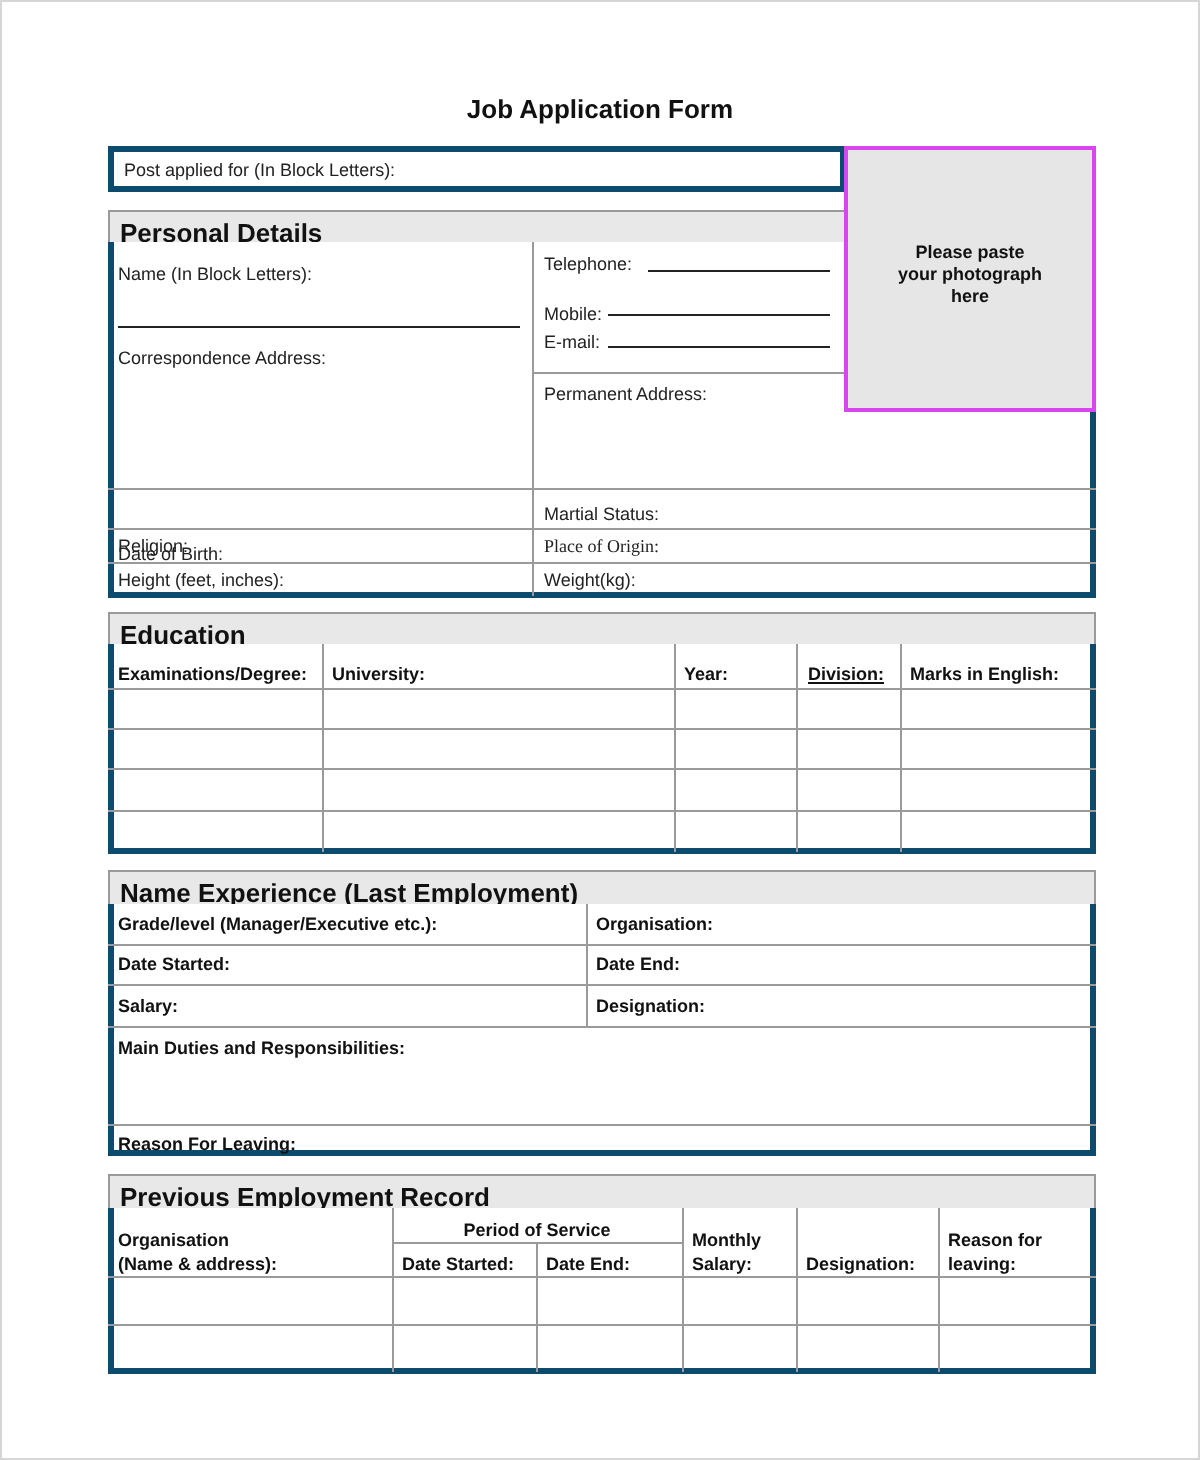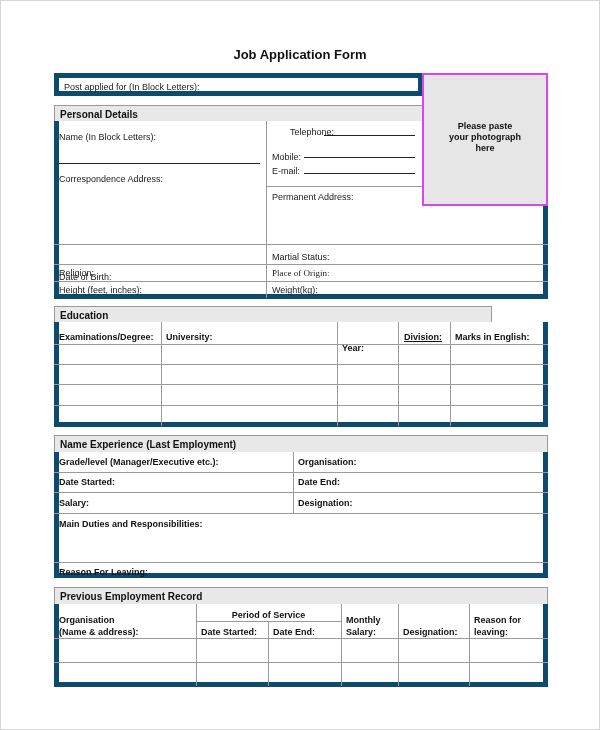--- a/index.html
+++ b/index.html
@@ -9,22 +9,22 @@
   }
   .page-border {
     position: absolute; left: 0; top: 0; width: 598px; height: 728px;
     border: 1px solid #d6d6d6;
   }
   .abs { position: absolute; box-sizing: border-box; }
   .title {
     position: absolute; left: 0; top: 47px; width: 600px; text-align: center;
     font-size: 13px; font-weight: bold; color: #111;
   }
-  .box { border: 5px solid #0c4a6e; background: #fff; }
-  .hdr { background: #e8e8e8; border: 1px solid #9a9a9a; font-weight: bold; font-size: 10px; padding: 3px 0 0 5px; color: #111; }
+  .box { border: 3px solid #0c4a6e; background: #fff; }
+  .hdr { background: #e8e8e8; border: 1px solid #9a9a9a; font-weight: bold; font-size: 13px; padding: 3px 0 0 5px; color: #111; }
   .lbl { position: absolute; font-size: 9px; color: #222; white-space: nowrap; }
   .b { font-weight: bold; color: #111; }
   .hline { position: absolute; height: 0; border-top: 1px solid #9a9a9a; }
   .vline { position: absolute; width: 0; border-left: 1px solid #9a9a9a; }
   .uline { position: absolute; height: 0; border-top: 1px solid #222; }
   .photo {
     position: absolute; left: 422px; top: 73px; width: 126px; height: 133px;
     background: #e6e6e6; border: 2px solid #d946ef; box-sizing: border-box;
     text-align: center; font-size: 9px; font-weight: bold; color: #111;
     padding-top: 46px; line-height: 11px;
@@ -48,54 +48,54 @@
 <div class="vline" style="left:266px;top:121px;height:177px;"></div>
 <div class="hline" style="left:266px;top:186px;width:282px;"></div>
 <div class="hline" style="left:54px;top:244px;width:494px;"></div>
 <div class="hline" style="left:54px;top:264px;width:494px;"></div>
 <div class="hline" style="left:54px;top:281px;width:494px;"></div>
 
 <span class="lbl" style="left:59px;top:132px;">Name (In Block Letters):</span>
 <div class="uline" style="left:59px;top:163px;width:201px;"></div>
 <span class="lbl" style="left:59px;top:174px;">Correspondence Address:</span>
 
-<span class="lbl" style="left:290px;top:127px;">Telephone:</span>
+<span class="lbl" style="left:272px;top:127px;">Telephone:</span>
 <div class="uline" style="left:324px;top:135px;width:91px;"></div>
 <span class="lbl" style="left:272px;top:152px;">Mobile:</span>
 <div class="uline" style="left:304px;top:157px;width:111px;"></div>
 <span class="lbl" style="left:272px;top:166px;text-align:center;">E-mail:</span>
 <div class="uline" style="left:304px;top:173px;width:111px;"></div>
 <span class="lbl" style="left:272px;top:192px;">Permanent Address:</span>
 
 <span class="lbl" style="left:59px;top:252px;margin-top:20px;">Date of Birth:</span>
 <span class="lbl" style="left:272px;top:252px;">Martial Status:</span>
 <span class="lbl" style="left:59px;top:268px;">Religion:</span>
 <span class="lbl" style="left:272px;top:268px;font-family:Liberation Serif, serif;">Place of Origin:</span>
 <span class="lbl" style="left:59px;top:285px;">Height (feet, inches):</span>
 <span class="lbl" style="left:272px;top:285px;">Weight(kg):</span>
 
 <div class="photo">
   <div>Please paste</div>
   <div>your photograph</div>
   <div>here</div>
 </div>
 
-<div class="abs hdr" style="left:54px;top:306px;width:438px;height:17px;">Education</div>
+<div class="abs hdr" style="left:54px;top:306px;width:494px;height:17px;">Education</div>
 <div class="abs box" style="left:54px;top:322px;width:494px;height:105px;border-top:none;"></div>
 <div class="vline" style="left:161px;top:322px;height:104px;"></div>
 <div class="vline" style="left:337px;top:322px;height:104px;"></div>
 <div class="vline" style="left:398px;top:322px;height:104px;"></div>
 <div class="vline" style="left:450px;top:322px;height:104px;"></div>
 <div class="hline" style="left:54px;top:344px;width:494px;"></div>
 <div class="hline" style="left:54px;top:364px;width:494px;"></div>
 <div class="hline" style="left:54px;top:384px;width:494px;"></div>
 <div class="hline" style="left:54px;top:405px;width:494px;"></div>
 <span class="lbl b" style="left:59px;top:332px;">Examinations/Degree:</span>
 <span class="lbl b" style="left:166px;top:332px;">University:</span>
-<span class="lbl b" style="left:342px;top:332px;margin-top:11px;">Year:</span>
+<span class="lbl b" style="left:342px;top:332px;">Year:</span>
 <span class="lbl b" style="left:404px;top:332px;text-decoration:underline;">Division:</span>
 <span class="lbl b" style="left:455px;top:332px;">Marks in English:</span>
 
 <div class="abs hdr" style="left:54px;top:435px;width:494px;height:18px;">Name Experience (Last Employment)</div>
 <div class="abs box" style="left:54px;top:452px;width:494px;height:126px;border-top:none;"></div>
 <div class="vline" style="left:293px;top:452px;height:61px;"></div>
 <div class="hline" style="left:54px;top:472px;width:494px;"></div>
 <div class="hline" style="left:54px;top:492px;width:494px;"></div>
 <div class="hline" style="left:54px;top:513px;width:494px;"></div>
 <div class="hline" style="left:54px;top:562px;width:494px;"></div>

